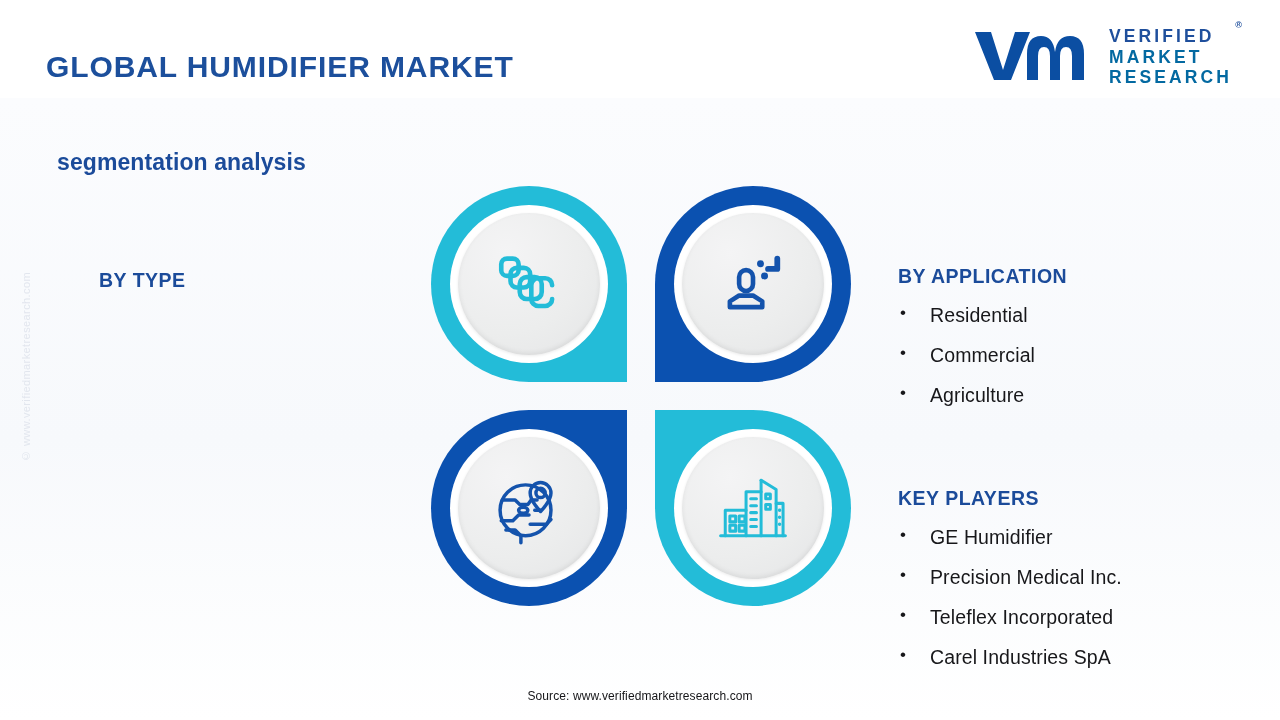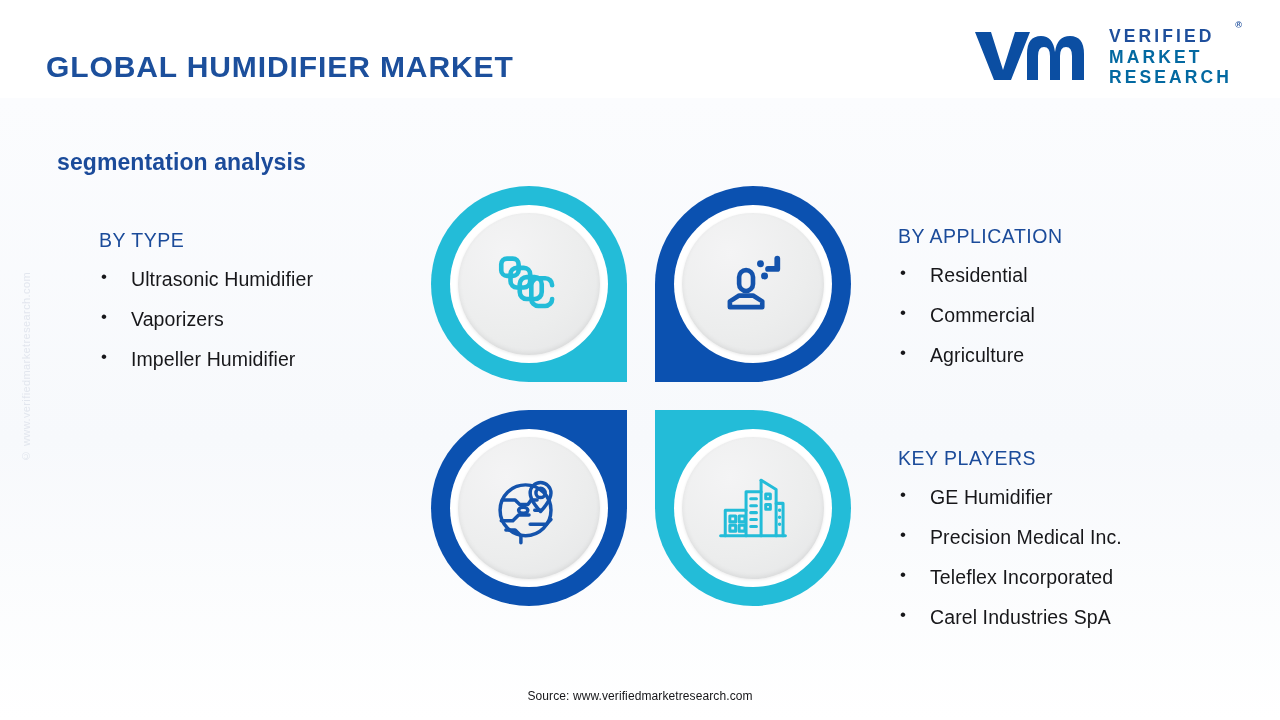--- a/index.html
+++ b/index.html
@@ -115,25 +115,26 @@
     font-size: 11px;
     letter-spacing: 0.4px;
     color: #e2e6ee;
     white-space: nowrap;
   }
 
   
   .block { position: absolute; z-index: 5; }
   .block .bhead {
     font-size: 19.5px;
-    font-weight: 400;
+    font-weight: 700;
     color: #1b4b9a;
     letter-spacing: 0.5px;
     margin-bottom: 16px;
     white-space: nowrap;
+    margin-top: 40px;
   }
   .block ul { list-style: none; }
   .block li {
     position: relative;
     font-size: 19.5px;
     color: #17171a;
     padding-left: 32px;
     margin-bottom: 17px;
     white-space: nowrap;
     letter-spacing: 0.1px;
@@ -254,25 +255,20 @@
   </div>
 
   <div class="subtitle">segmentation analysis</div>
 
   <div class="vwm">
     <span>© www.verifiedmarketresearch.com</span>
   </div>
 
   <div class="block" id="block-type">
     <div class="bhead">BY TYPE</div>
-    <ul>
-      <li>Ultrasonic Humidifier</li>
-      <li>Vaporizers</li>
-      <li>Impeller Humidifier</li>
-    </ul>
   </div>
 
 
   <div class="block" id="block-application">
     <div class="bhead">BY APPLICATION</div>
     <ul>
       <li>Residential</li>
       <li>Commercial</li>
       <li>Agriculture</li>
     </ul>

